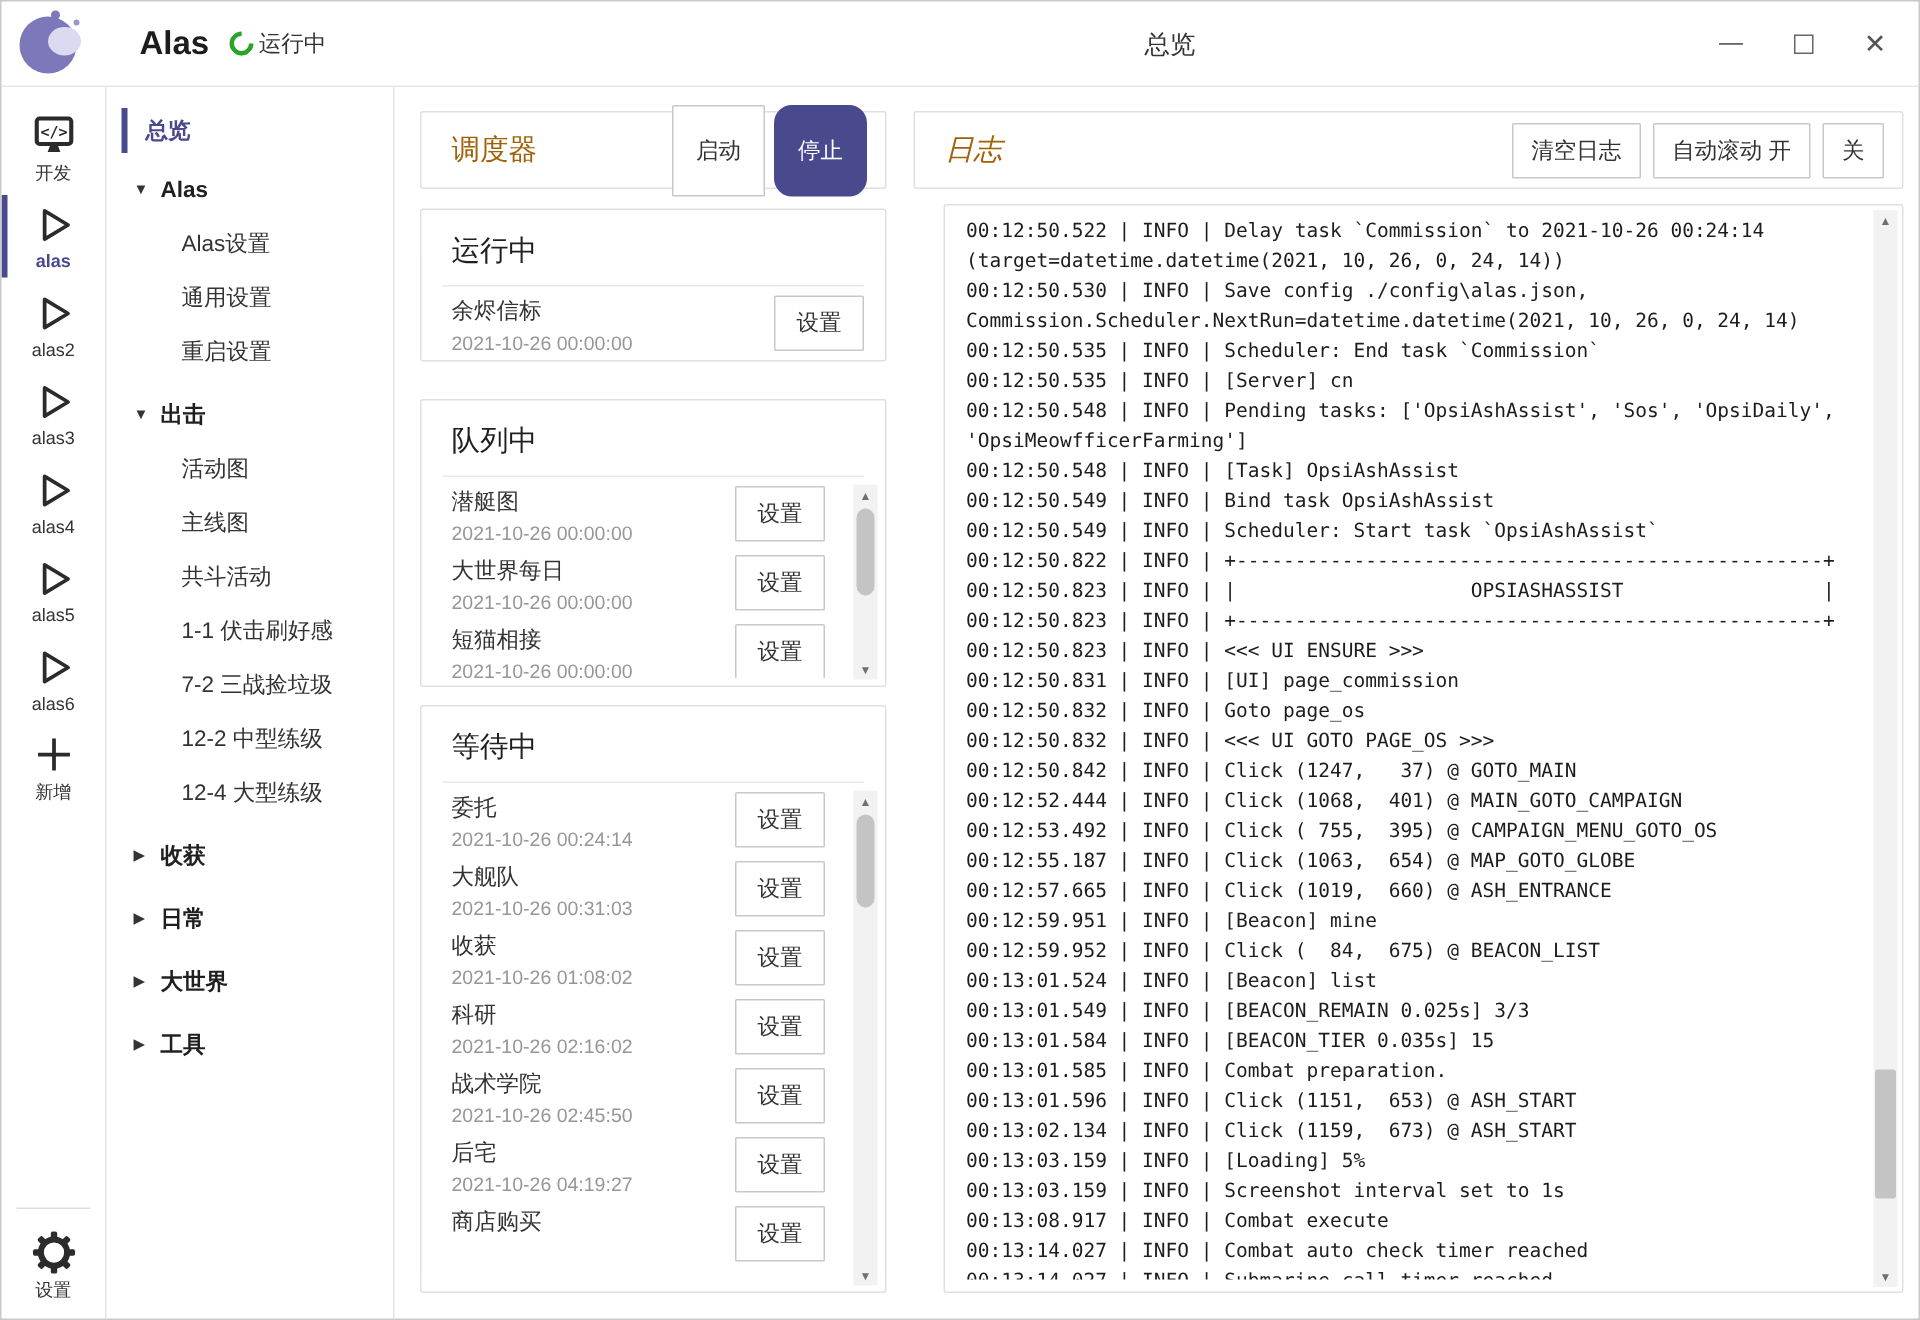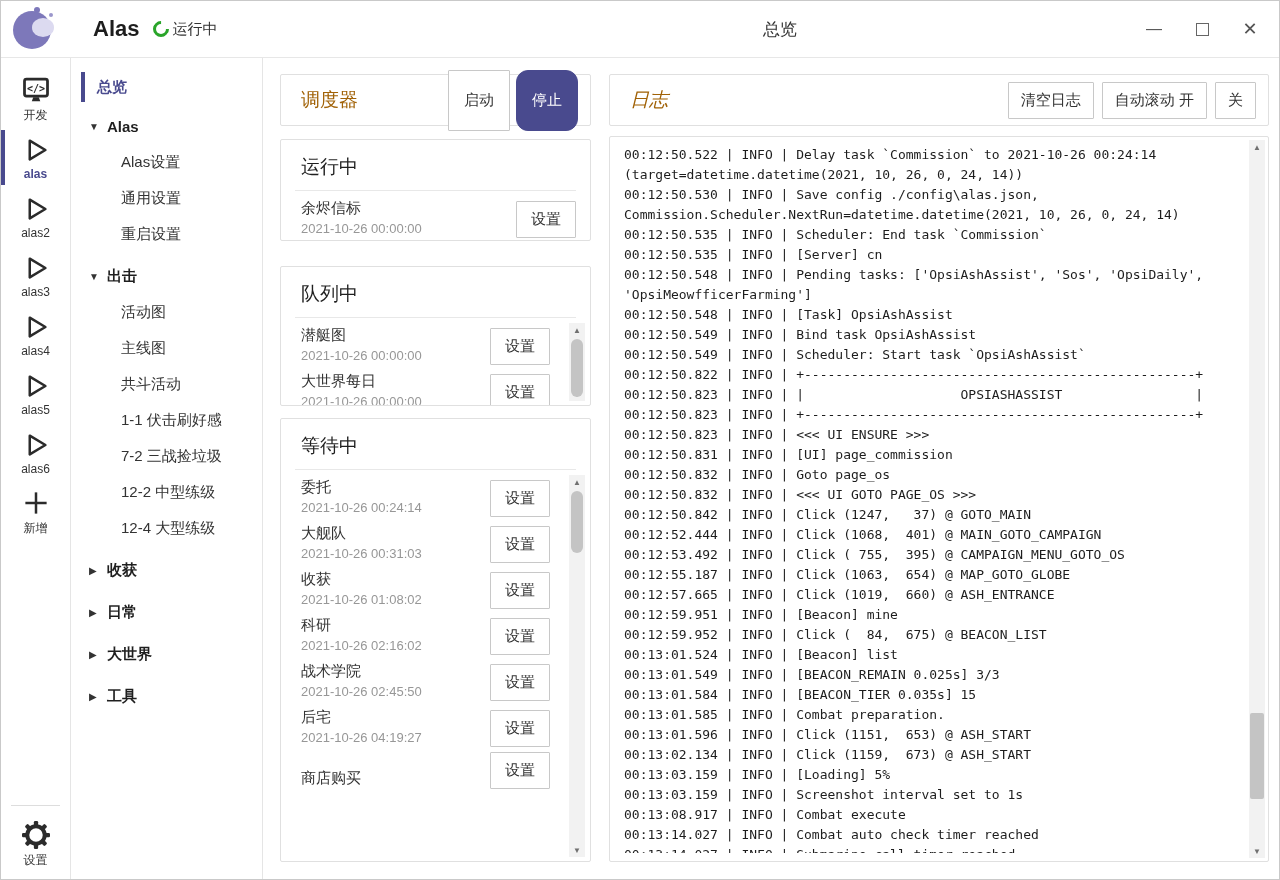--- a/index.html
+++ b/index.html
@@ -48,43 +48,43 @@
   .card-row { height:52px; display:flex; align-items:center; padding:0 12px 0 20px; }
   .card-title { font-size:19px; color:#a16207; }
   .btn { font-family:inherit; font-size:15px; background:#fff; border:1px solid #c8c8c8; color:#333; padding:20px 15px; cursor:pointer; border-radius:1px; }
   .btn-primary { background:var(--accent); border-color:var(--accent); color:#fff; }
   .sched-header .card-title { flex:1; }
   .sched-header .btn + .btn { margin-left:6px;border-radius:12px; }
   .task-card { padding:12px 0 0 0; overflow:hidden; position:relative; }
   .task-card-inner-title { font-size:19px; color:#1f1f1f; margin:2px 20px 10px 20px; }
   .task-divider { height:1px; background:#e8e8e8; margin:0 14px; }
   .list-wrap { position:relative; padding:6px 40px 0 20px; overflow:hidden; }
-  .task-row { display:flex; align-items:flex-end; margin-bottom:5px; }
+  .task-row { display:flex; align-items:flex-start; margin-bottom:5px; }
   .task-info { flex:1; min-width:0; }
   .task-name { font-size:15px; color:#333; line-height:22px; white-space:nowrap; }
   .task-time { font-size:13px; color:#979797; line-height:19px; white-space:nowrap; }
   .task-setting { padding:8px 14px; flex:0 0 auto; }
   .card-running { height:102px; margin-top:13px; }
-  .card-pending { height:140px; margin-top:25px; }
+  .card-pending { height:192px; margin-top:25px; }
   .card-waiting { flex:1; margin-top:12px; margin-bottom:17px; }
   .card-running .list-wrap { padding-right:14px; }
   
   .scrollbar { position:absolute; top:4px; bottom:4px; right:5px; width:16px; background:#f2f2f2; display:flex; flex-direction:column; align-items:center; }
   .sb-arrow { font-size:8px; color:#707070; height:14px; display:flex; align-items:center; justify-content:center; width:100%; cursor:pointer; }
   .sb-track { flex:1; width:100%; position:relative; }
   .sb-thumb { position:absolute; left:2px; right:2px; background:#c4c4c4; border-radius:6px; }
   .thumb-a { top:2px; height:58px; }
   .thumb-b { top:2px; height:62px; }
   .log-thumb { border-radius:2px; left:1px; right:1px; top:81%; height:12.5%; }
   
   .log-col { flex:1; padding:16px 10px 0 10px; display:flex; flex-direction:column; }
   .log-header { justify-content:flex-start; }
   .log-header .card-title { flex:1;font-style:italic; }
   .log-header .btn { margin-left:8px; padding:8px 12px; }
-  .log-body { flex:1; margin-top:10px; margin-bottom:17px; position:relative; padding:8px 30px 8px 14px; overflow:hidden; }
+  .log-body { flex:1; margin-top:10px; margin-bottom:17px; position:relative; padding:8px 30px 8px 14px; overflow:hidden;margin-left:20px; }
   .log-lines { font-family:"DejaVu Sans Mono","Liberation Mono",monospace; font-size:13px; line-height:20px; color:#1d1d1d; white-space:pre; overflow:hidden; height:100%; }
 </style>
 </head>
 <body style="--accent: #494a8e; --green: #2aa52a;">
 
 <div class="titlebar">
   <div class="logo">
     <div class="logo-main"></div>
       <div class="logo-hole"></div>
       <div class="logo-dot1"></div>

